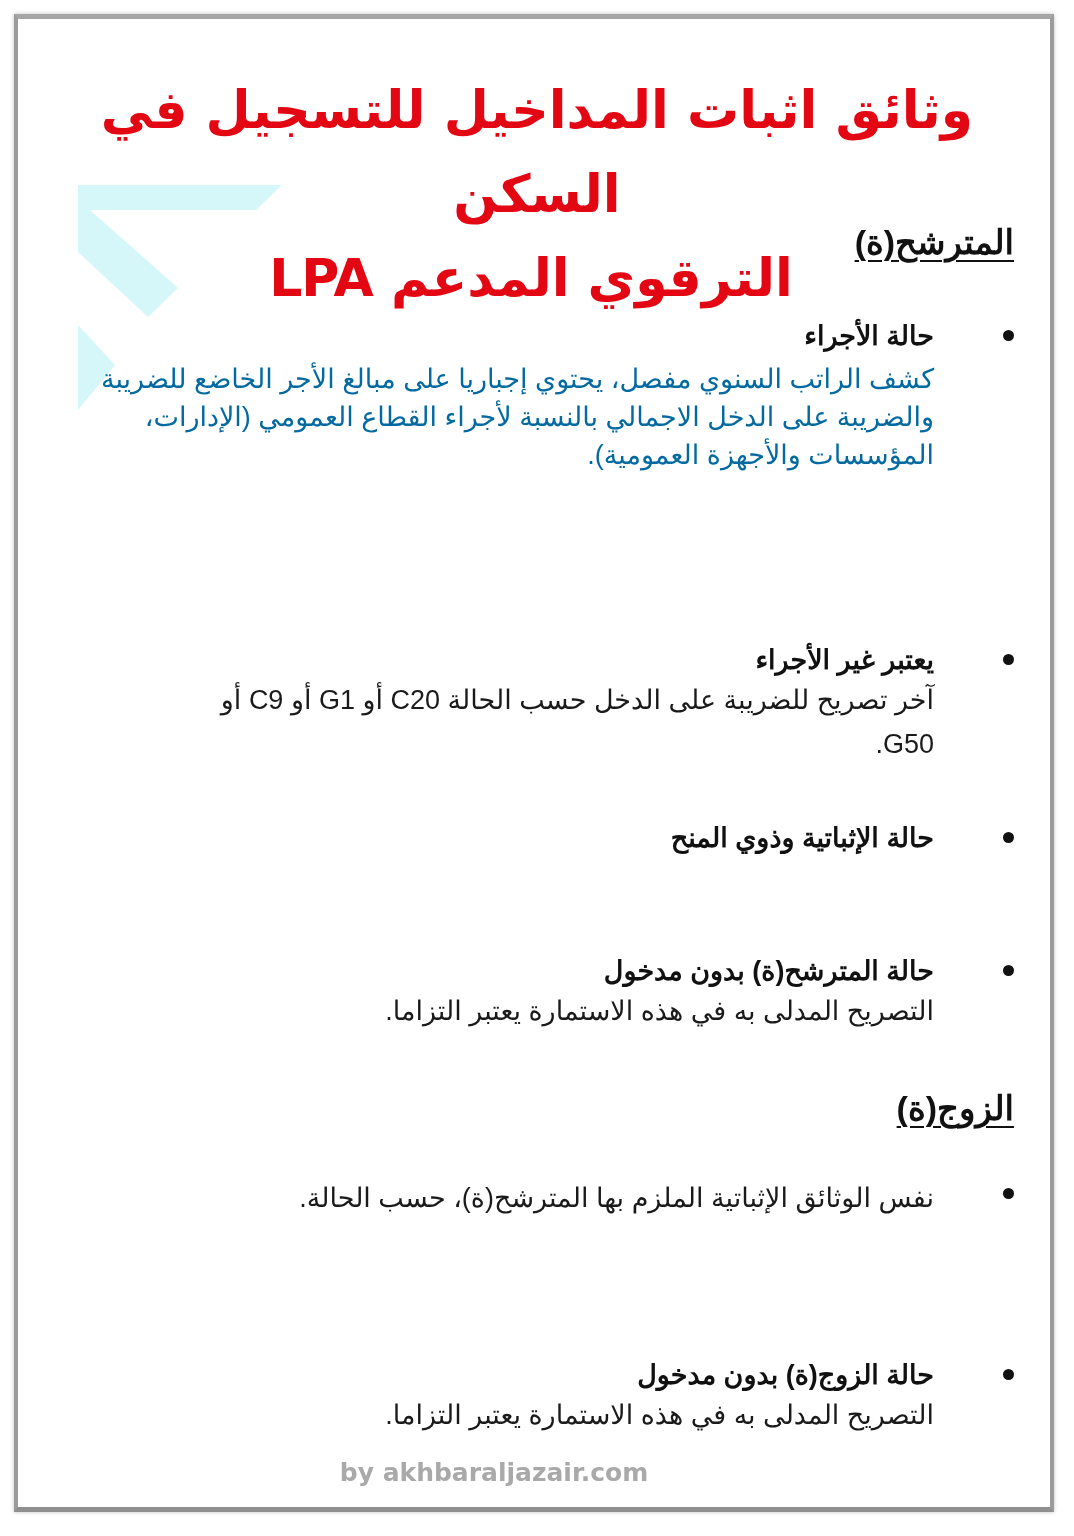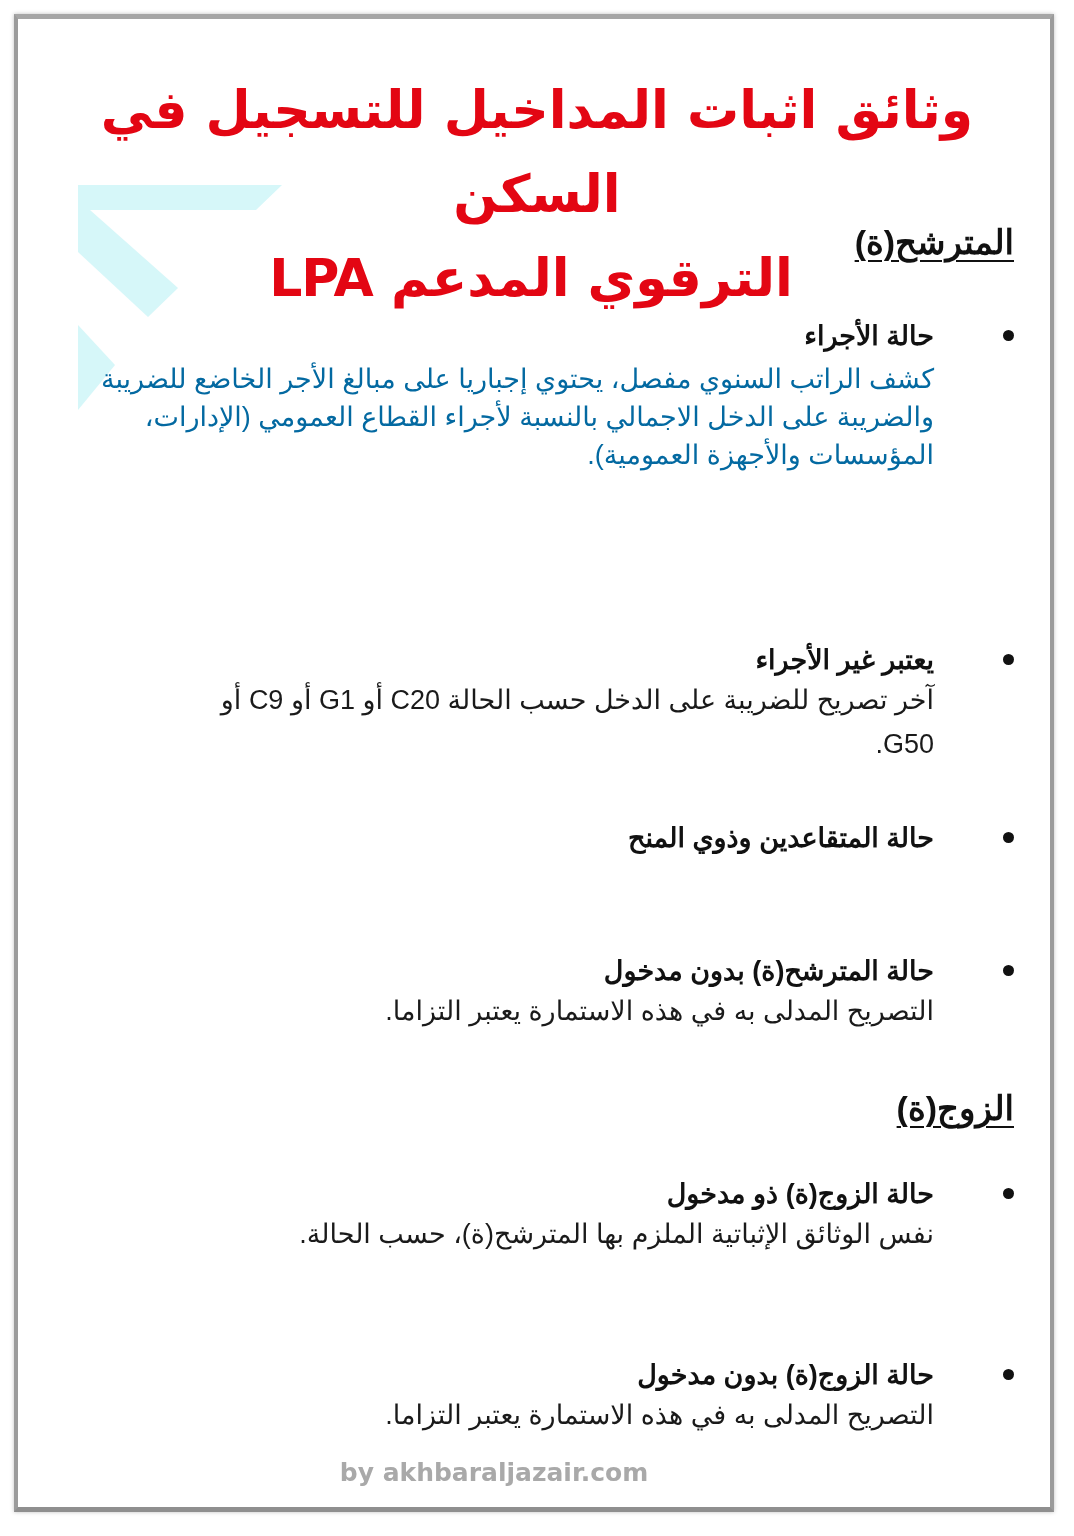--- a/index.html
+++ b/index.html
@@ -153,34 +153,33 @@
   </div>
 
   <div class="item" style="top:642px;">
     <span class="bullet"></span>
     <span class="item-title">يعتبر غير الأجراء</span>
     <span class="item-body" style="width:720px;margin-left:44px;">آخر تصريح للضريبة على الدخل حسب الحالة C20 أو G1 أو C9 أو G50.</span>
   </div>
 
   <div class="item" style="top:820px;">
     <span class="bullet"></span>
-    <span class="item-title">حالة المتقاعدين وذوي المنح</span>
+    <span class="item-title">حالة الإثباتية وذوي المنح</span>
   </div>
 
   <div class="item" style="top:953px;">
     <span class="bullet"></span>
     <span class="item-title">حالة المترشح(ة) بدون مدخول</span>
     <span class="item-body">التصريح المدلى به في هذه الاستمارة يعتبر التزاما.</span>
   </div>
 
   <div class="section-heading" style="top:1088px;">الزوج(ة)</div>
 
   <div class="item" style="top:1176px;">
     <span class="bullet"></span>
-    <span class="item-title">حالة الزوج(ة) ذو مدخول</span>
     <span class="item-body">نفس الوثائق الإثباتية الملزم بها المترشح(ة)، حسب الحالة.</span>
   </div>
 
   <div class="item" style="top:1357px;">
     <span class="bullet"></span>
     <span class="item-title">حالة الزوج(ة) بدون مدخول</span>
     <span class="item-body">التصريح المدلى به في هذه الاستمارة يعتبر التزاما.</span>
   </div>
 </div>
 

